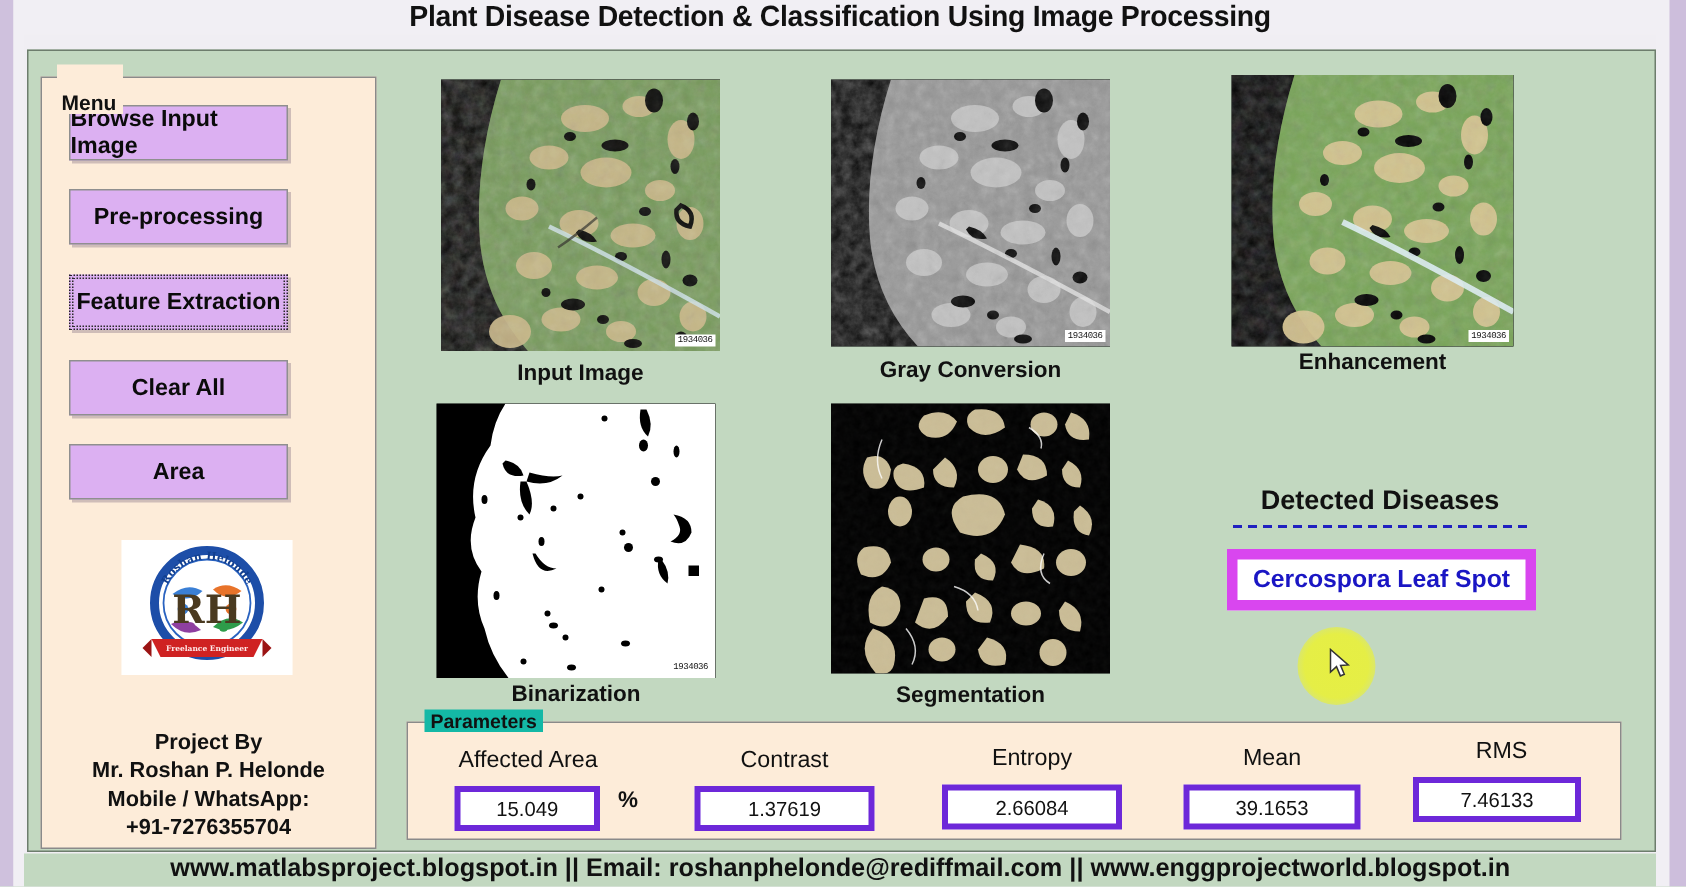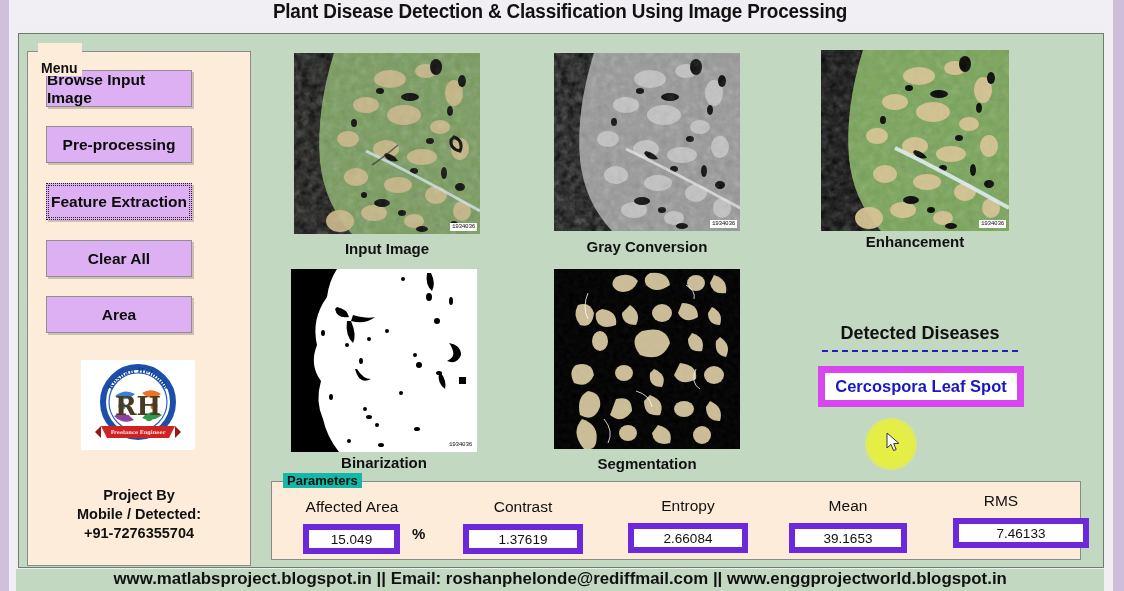--- a/index.html
+++ b/index.html
@@ -165,39 +165,39 @@
     font-size:13px;font-weight:bold;color:#111;z-index:5;
   }
   .param{position:absolute;}
   .param-label{
     position:absolute;text-align:center;
     font-size:15.5px;font-weight:normal;color:#111;
     width:100%;
   }
   .param-box{
     position:absolute;
-    background:#ffffff;border:6px solid #6d28d9;
+    background:#ffffff;border:4px solid #6d28d9;
     display:flex;align-items:center;justify-content:center;
     font-size:13.5px;color:#111;
     box-sizing:border-box;
   }
   #param-affected{left:296px;top:498px;width:112px;}
   #param-affected .param-box{left:7px;top:26px;width:97px;height:30px;}
   #pct-sign{
     position:absolute;left:412px;top:525px;
     font-size:15px;font-weight:bold;color:#111;
   }
   #param-contrast{left:463px;top:498px;width:120px;}
   #param-contrast .param-box{left:0px;top:26px;width:120px;height:30px;}
   #param-entropy{left:628px;top:497px;width:120px;}
   #param-entropy .param-box{left:0px;top:26px;width:120px;height:30px;}
   #param-mean{left:789px;top:497px;width:118px;}
   #param-mean .param-box{left:0px;top:26px;width:118px;height:30px;}
   #param-rms{left:942px;top:492px;width:118px;}
-  #param-rms .param-box{left:11px;top:26px;width:136px;height:30px;}
+  #param-rms .param-box{left:0px;top:26px;width:112px;height:30px;}
 
   
   #footer{
     position:absolute;left:16px;top:569px;width:1088px;height:22px;
     background:#c2d8c0;
     display:flex;justify-content:center;
     overflow:hidden;
   }
   #footer-text{
     font-size:17px;font-weight:bold;color:#111;white-space:nowrap;
@@ -250,21 +250,22 @@
 
     <path d="M20 66 L94 66 L88 78 L26 78 Z" fill="#cf2222"></path>
     <path d="M20 66 L14 72 L20 78 Z" fill="#9b1414"></path>
     <path d="M94 66 L100 72 L94 78 Z" fill="#9b1414"></path>
     <text x="57" y="74" font-size="5" font-weight="bold" fill="#ffe9e9" font-family="DejaVu Serif, serif" text-anchor="middle">Freelance Engineer</text>
   </svg>
 </div>
 
 <div id="credit">
   <div>Project By</div>
-  <div>Mobile / Detected:</div>
+  <div>Mr. Roshan P. Helonde</div>
+  <div>Mobile / WhatsApp:</div>
   <div>+91-7276355704</div>
 </div>
 
 <div class="thumb" id="thumb-input">
   <svg viewBox="0 0 186 181" xmlns="http://www.w3.org/2000/svg">
     <defs>
       <clipPath id="clipInput">
           <rect width="186" height="181"></rect>
         </clipPath>
       <filter id="grainA">

